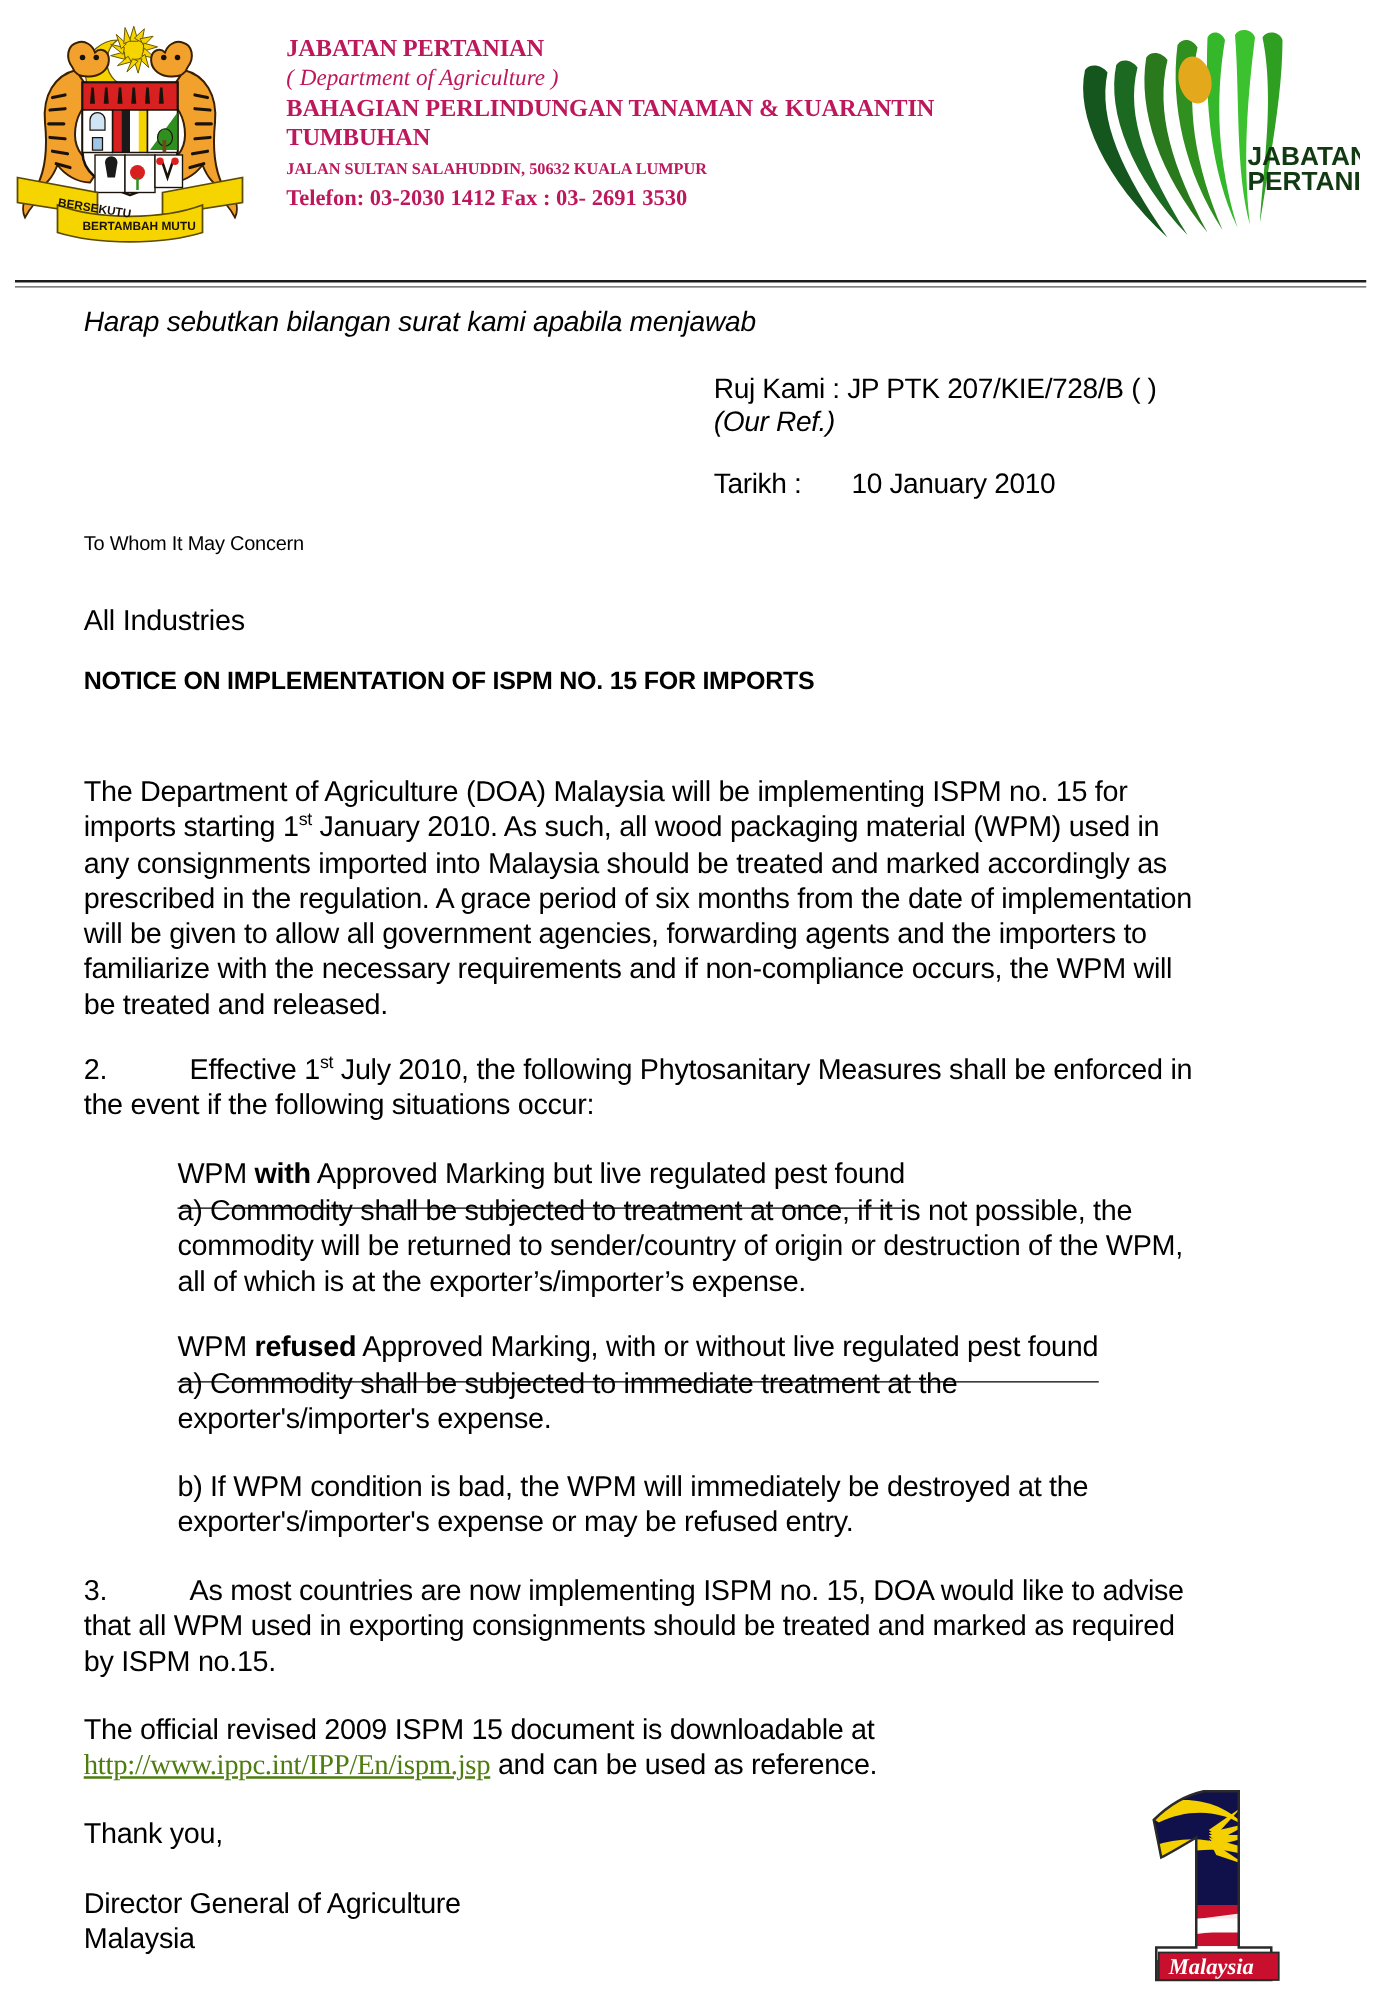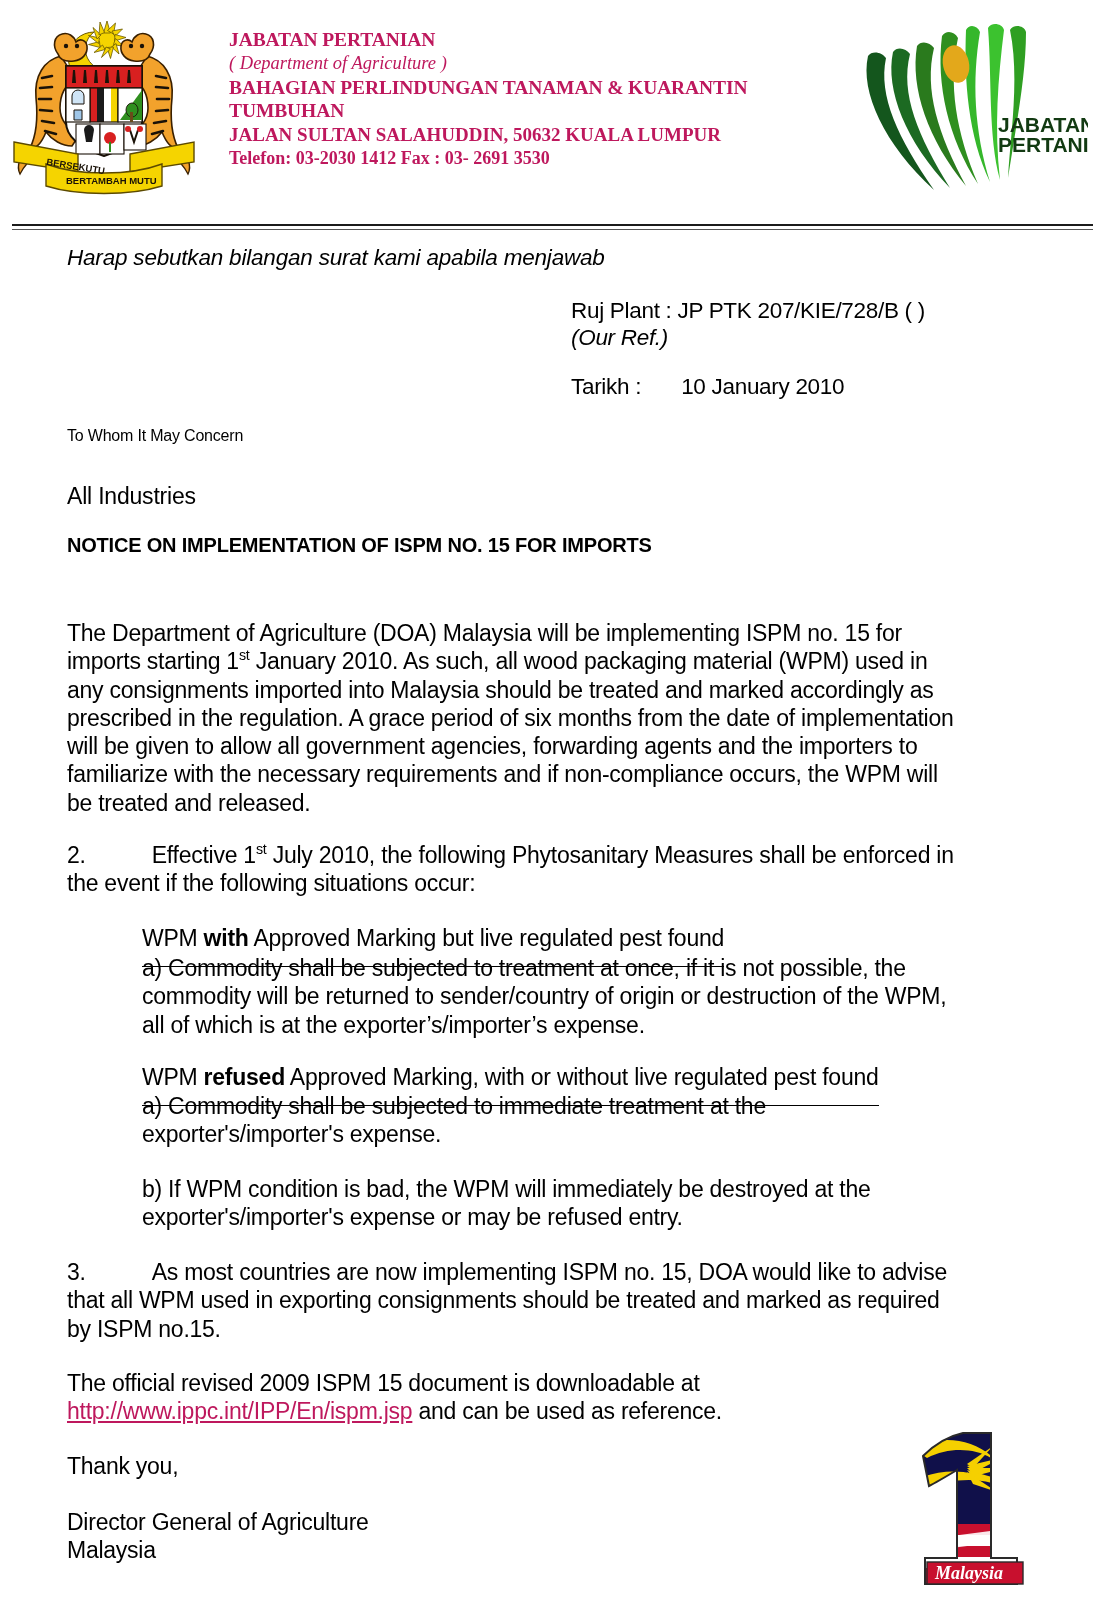--- a/index.html
+++ b/index.html
@@ -45,21 +45,21 @@
   .head-text .hl-bold {
     font-weight: bold;
     letter-spacing: -0.1px;
   }
   .head-text .hl-italic {
     font-style: italic;
     font-size: 18.5px;
   }
   .head-text .hl-addr {
     font-weight: bold;
-    font-size: 19px;
+    font-size: 13px;
   }
   .head-text .hl-tel {
     font-weight: bold;
     font-size: 18px;
   }
 
   .header-rule {
     position: absolute;
     left: 12px; top: 224px;
     width: 1081px;
@@ -159,22 +159,23 @@
     line-height: 0;
   }
   .uline-head {
     display: inline-block;
     border-bottom: 1.8px solid #000;
     padding-bottom: 14px;
   }
   .uline-head b { font-weight: bold; }
 
   .link {
-    color: #be185d;
+    color: #4d7c0f;
     text-decoration: underline;
+    font-family: Liberation Serif, serif;
   }
 
   
   .malaysia-logo {
     position: absolute;
     left: 905px; top: 1424px;
     width: 170px; height: 168px;
   }
 </style>
 </head>
@@ -307,21 +308,21 @@
 </div>
 
 <div class="header-rule"></div>
 <div class="header-rule-2"></div>
 
 <div class="doc-body">
 
   <div class="reply-note">Harap sebutkan bilangan surat kami apabila menjawab</div>
 
   <div class="ref-block">
-    <div><span>Ruj Plant : </span><span>JP PTK 207/KIE/728/B ( )</span></div>
+    <div><span>Ruj Kami : </span><span>JP PTK 207/KIE/728/B ( )</span></div>
     <div class="ourref">(Our Ref.)</div>
   </div>
 
   <div class="date-block"><span>Tarikh :</span><span class="date-gap"></span><span>10 January 2010</span></div>
 
   <div class="addressee">To Whom It May Concern</div>
   <div class="addressee2">All Industries</div>
   <div class="subject">NOTICE ON IMPLEMENTATION OF ISPM NO. 15 FOR IMPORTS</div>
 
   <div class="para" style="top:619px;"><span>The Department of Agriculture (DOA) Malaysia will be implementing ISPM no. 15 for imports starting 1</span><sup class="ord">st</sup><span> January 2010.  As such, all wood packaging material (WPM) used in any consignments imported into Malaysia should be treated and marked accordingly as prescribed in the regulation.   A grace period of six months from the date of implementation will be given to allow all government agencies, forwarding agents and the importers to familiarize with the necessary requirements and if non-compliance occurs, the WPM will be treated and released.</span></div>

